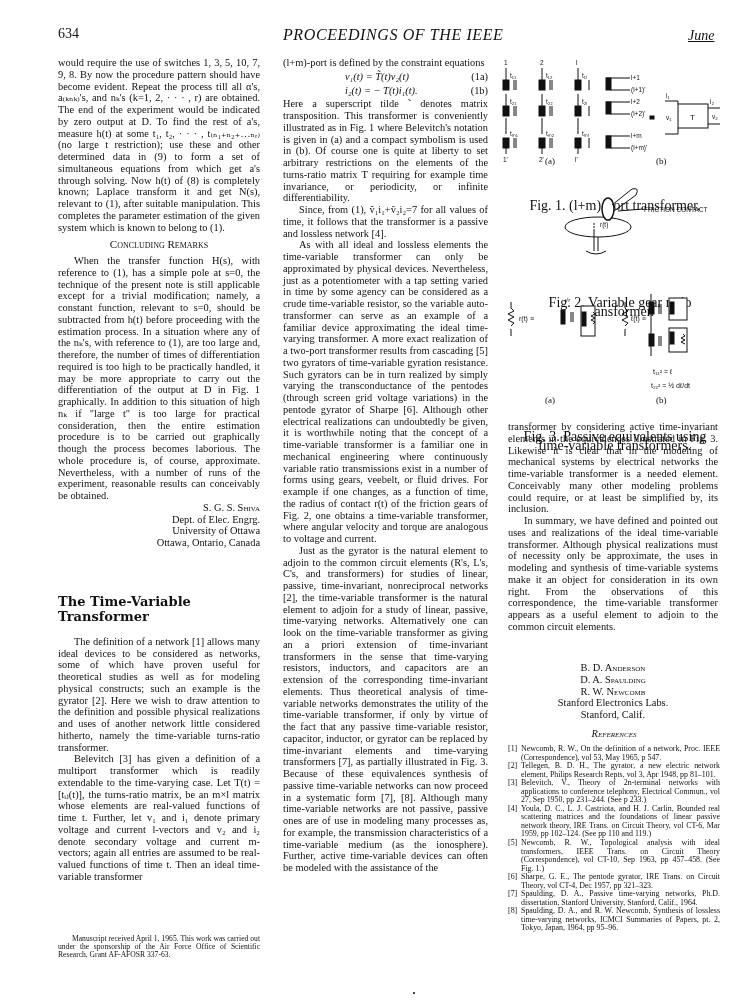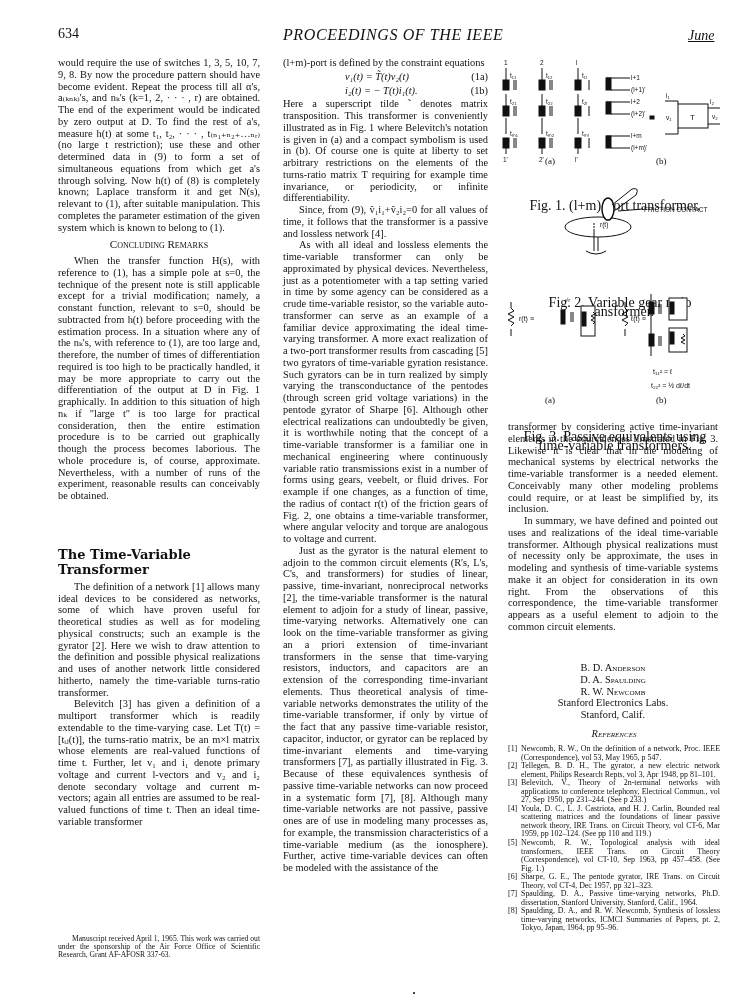--- a/index.html
+++ b/index.html
@@ -11,21 +11,21 @@
   .month { left: 688px; top: 28px; font-size: 14px; font-style: italic; text-decoration: underline; }
   .col { position: absolute; font-size: 10.4px; line-height: 11.75px; text-align: justify; hyphens: manual; }
   .col p { margin: 0; }
   .col p.ind { text-indent: 16px; }
   #col1 { left: 58px; top: 57px; width: 202px; }
   #col2 { left: 283px; top: 57px; width: 205px; }
   #col3b { left: 508px; top: 421px; width: 210px; }
   .smallcaps { font-variant: small-caps; }
   .sect { text-align: center; margin: 6px 0 4px 0; font-variant: small-caps; font-size: 11px; }
   .sig { text-align: right; }
-  .art-title { font-family: "DejaVu Serif", serif; font-weight: bold; font-size: 13px; line-height: 15px; margin: 0 0 4px 0; text-align: left; }
+  .art-title { font-family: "DejaVu Serif", serif; font-weight: bold; font-size: 13px; line-height: 15px; margin: 0 0 12px 0; text-align: left; }
   .gap { height: 45px; }
   .eq { display: flex; justify-content: space-between; padding-left: 62px; margin: 2px 0; font-style: italic; }
   .eq .num { font-style: normal; }
   .footnote { position: absolute; left: 58px; top: 935px; width: 202px; font-size: 7.6px; line-height: 8.2px; text-align: justify; }
   .footnote p { margin: 0; text-indent: 14px; }
   .fig { position: absolute; }
   .caption { position: absolute; font-size: 14px; line-height: 9.4px; text-align: center; margin-top: 32px; }
   .sublabel { position: absolute; font-size: 9px; }
   .refs { position: absolute; left: 508px; top: 745px; width: 212px; font-size: 7.9px; line-height: 8.55px; }
   .ref { display: flex; margin: 0; }
@@ -41,20 +41,26 @@
 <body>
 
 <div class="abs pagenum">634</div>
 <div class="abs runhead">PROCEEDINGS OF THE IEEE</div>
 <div class="abs month">June</div>
 
 <div id="col1" class="col">
   <p>would require the use of switches 1, 3, 5, 10, 7, 9, 8. By now the procedure pattern should have become evident. Repeat the process till all α's, a₍ₖₙₖ₎'s, and nₖ's (k=1, 2, · · · , r) are obtained. The end of the experiment would be indicated by zero output at D. To find the rest of a's, measure h(t) at some t₁, t₂, · · · , t₍ₙ₁₊ₙ₂₊…ₙᵣ₎ (no large t restriction); use these and other determined data in (9) to form a set of simultaneous equations from which get a's through solving. Now h(t) of (8) is completely known; Laplace transform it and get N(s), relevant to (1), after suitable manipulation. This completes the parameter estimation of the given system which is known to belong to (1).</p>
   <div class="sect">Concluding Remarks</div>
   <p class="ind">When the transfer function H(s), with reference to (1), has a simple pole at s=0, the technique of the present note is still applicable except for a trivial modification; namely, a constant function, relevant to s=0, should be subtracted from h(t) before proceeding with the estimation process. In a situation where any of the nₖ's, with reference to (1), are too large and, therefore, the number of times of differentiation required is too high to be practically handled, it may be more appropriate to carry out the differentiation of the output at D in Fig. 1 graphically. In addition to this situation of high nₖ if "large t" is too large for practical consideration, then the entire estimation procedure is to be carried out graphically though the process becomes laborious. The whole procedure is, of course, approximate. Nevertheless, with a number of runs of the experiment, reasonable results can conceivably be obtained.</p>
+  <div class="sig">
+    <div class="smallcaps">S. G. S. Shiva</div>
+    <div>Dept. of Elec. Engrg.</div>
+    <div>University of Ottawa</div>
+    <div>Ottawa, Ontario, Canada</div>
+  </div>
   <div class="gap"></div>
   <div class="art-title">The Time-Variable Transformer</div>
   <p class="ind">The definition of a network [1] allows many ideal devices to be considered as networks, some of which have proven useful for theoretical studies as well as for modeling physical constructs; such an example is the gyrator [2]. Here we wish to draw attention to the definition and possible physical realizations and uses of another network little considered hitherto, namely the time-variable turns-ratio transformer.</p>
   <p class="ind">Belevitch [3] has given a definition of a multiport transformer which is readily extendable to the time-varying case. Let T(t) = [tᵢⱼ(t)], the turns-ratio matrix, be an m×l matrix whose elements are real-valued functions of time t. Further, let v₁ and i₁ denote primary voltage and current l-vectors and v₂ and i₂ denote secondary voltage and current m-vectors; again all entries are assumed to be real-valued functions of time t. Then an ideal time-variable transformer</p>
 </div>
 
 <div class="footnote">
   <p>Manuscript received April 1, 1965. This work was carried out under the sponsorship of the Air Force Office of Scientific Research, Grant AF-AFOSR 337-63.</p>
 </div>
 
@@ -62,21 +68,21 @@
   <p>(l+m)-port is defined by the constraint equations</p>
   <div class="eq">
     <span>v₁(t) = T̃(t)v₂(t)</span>
     <span class="num">(1a)</span>
   </div>
   <div class="eq">
     <span>i₂(t) = − T(t)i₁(t).</span>
     <span class="num">(1b)</span>
   </div>
   <p>Here a superscript tilde ˜ denotes matrix transposition. This transformer is conveniently illustrated as in Fig. 1 where Belevitch's notation is given in (a) and a compact symbolism is used in (b). Of course one is quite at liberty to set arbitrary restrictions on the elements of the turns-ratio matrix T requiring for example time invariance, or periodicity, or infinite differentiability.</p>
-  <p class="ind">Since, from (9), ṽ₁i₁+ṽ₂i₂=0 for all values of time, it follows that the transformer is a passive and lossless network [4].</p>
+  <p class="ind">Since, from (1), ṽ₁i₁+ṽ₂i₂=7 for all values of time, it follows that the transformer is a passive and lossless network [4].</p>
   <p class="ind">As with all ideal and lossless elements the time-variable transformer can only be approximated by physical devices. Nevertheless, just as a potentiometer with a tap setting varied in time by some agency can be considered as a crude time-variable resistor, so the variable auto-transformer can serve as an example of a familiar device approximating the ideal time-varying transformer. A more exact realization of a two-port transformer results from cascading [5] two gyrators of time-variable gyration resistance. Such gyrators can be in turn realized by simply varying the transconductance of the pentodes (through screen grid voltage variations) in the pentode gyrator of Sharpe [6]. Although other electrical realizations can undoubtedly be given, it is worthwhile noting that the concept of a time-variable transformer is a familiar one in mechanical engineering where continuously variable ratio transmissions exist in a number of forms using gears, veebelt, or fluid drives. For example if one changes, as a function of time, the radius of contact r(t) of the friction gears of Fig. 2, one obtains a time-variable transformer, where angular velocity and torque are analogous to voltage and current.</p>
   <p class="ind">Just as the gyrator is the natural element to adjoin to the common circuit elements (R's, L's, C's, and transformers) for studies of linear, passive, time-invariant, nonreciprocal networks [2], the time-variable transformer is the natural element to adjoin for a study of linear, passive, time-varying networks. Alternatively one can look on the time-variable transformer as giving an a priori extension of time-invariant transformers in the sense that time-varying resistors, inductors, and capacitors are an extension of the corresponding time-invariant elements. Thus theoretical analysis of time-variable networks demonstrates the utility of the time-variable transformer, if only by virtue of the fact that any passive time-variable resistor, capacitor, inductor, or gyrator can be replaced by time-invariant elements and time-varying transformers [7], as partially illustrated in Fig. 3. Because of these equivalences synthesis of passive time-variable networks can now proceed in a systematic form [7], [8]. Although many time-variable networks are not passive, passive ones are of use in modeling many processes as, for example, the transmission characteristics of a time-variable medium (as the ionosphere). Further, active time-variable devices can often be modeled with the assistance of the</p>
 </div>
 
 <div class="fig" style="left:500px; top:58px; width:230px; height:110px;">
   <svg width="230" height="110" viewBox="0 0 230 110">
     <g stroke="#111" fill="none" stroke-width="1">
 
       <g>
         <line x1="6" y1="10" x2="6" y2="28"></line>

